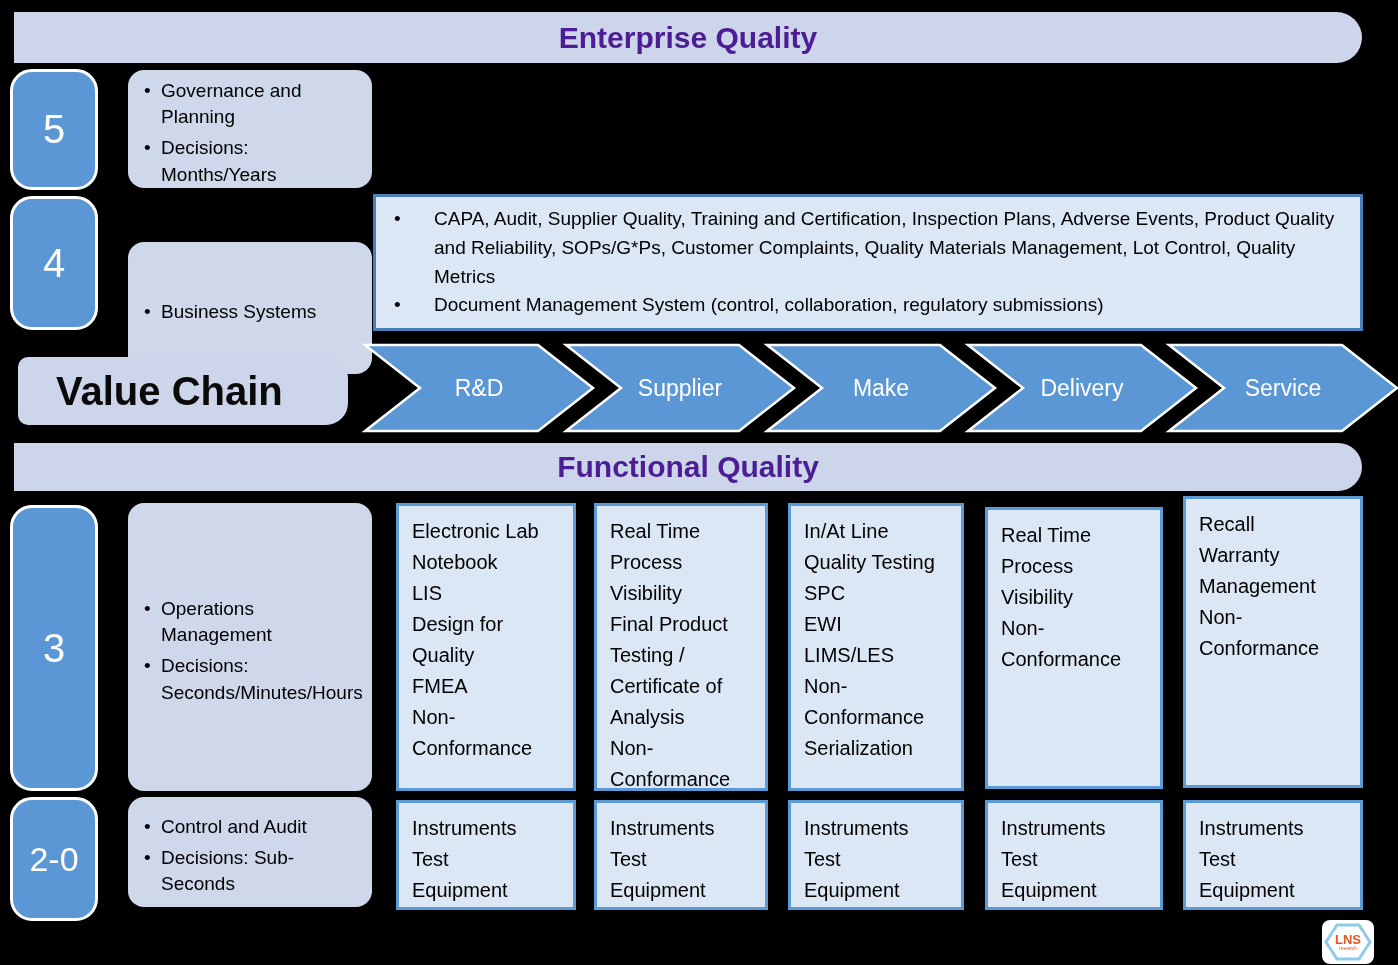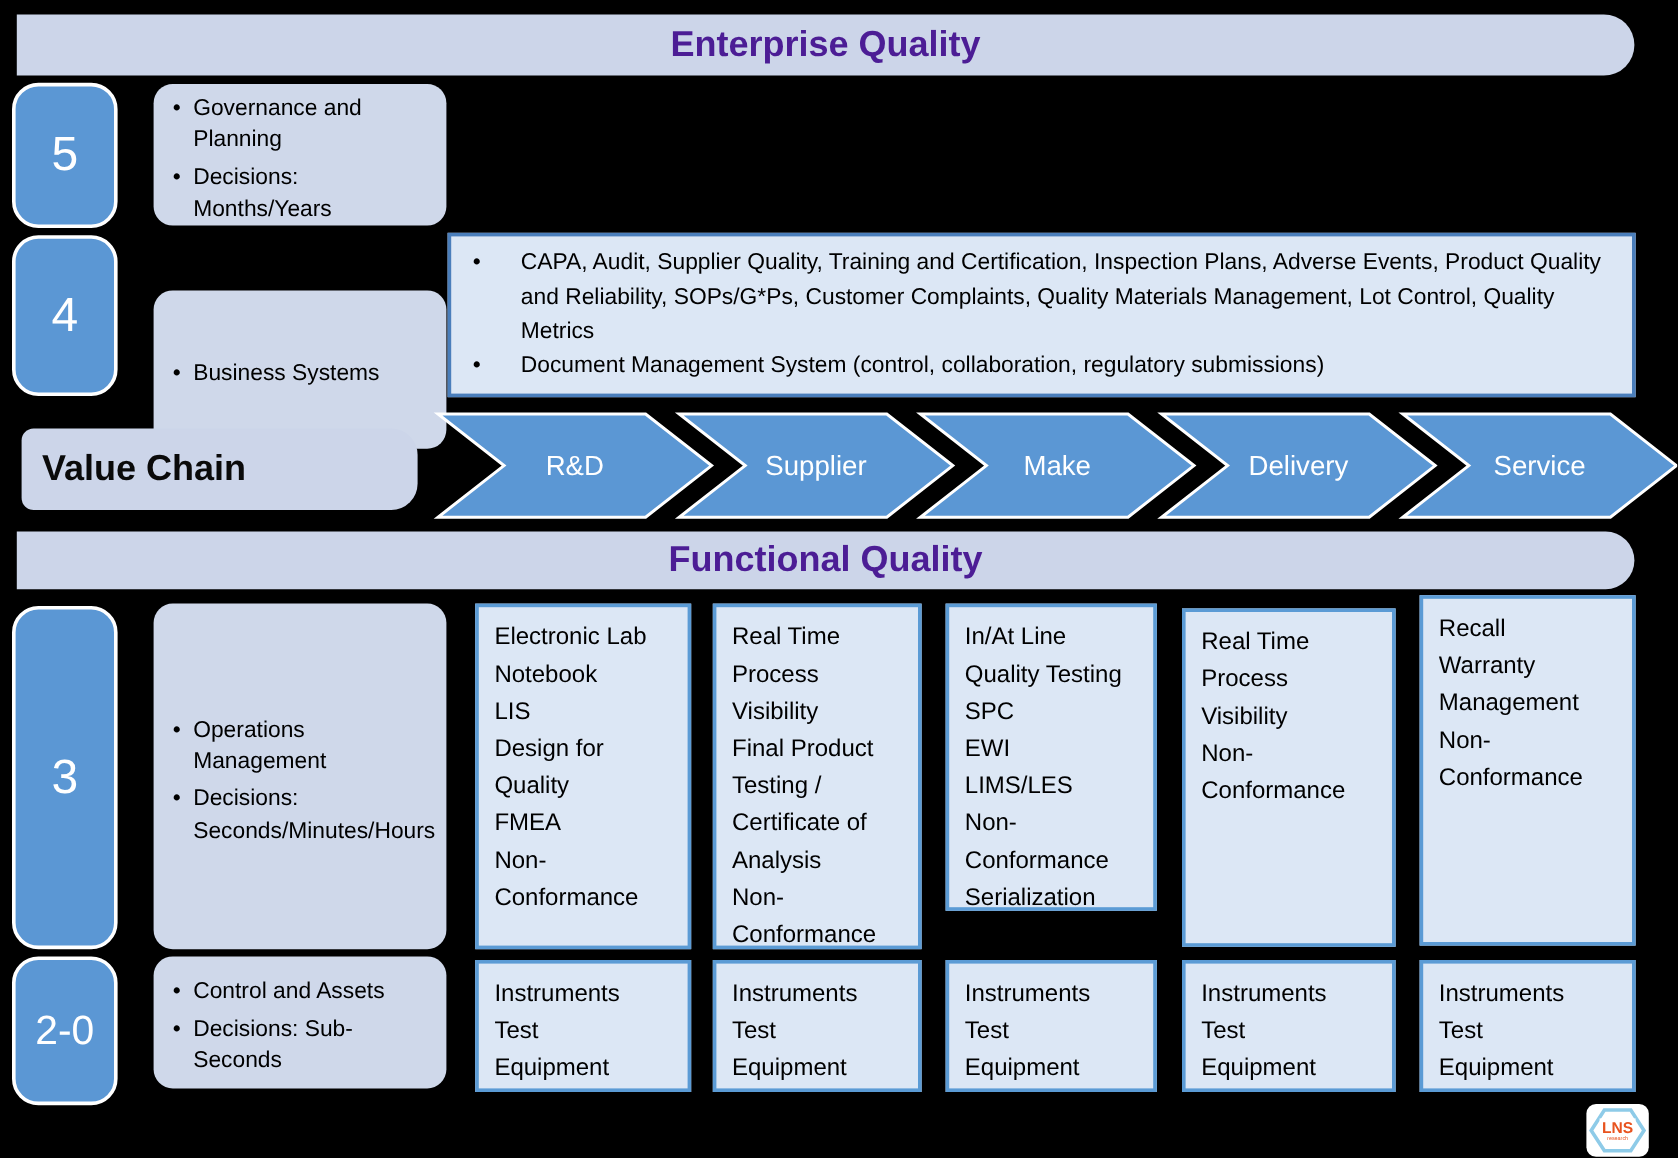--- a/index.html
+++ b/index.html
@@ -32,22 +32,22 @@
     position:absolute;left:373px;width:990px;background:#dce7f5;
     border:3px solid #4a7ebb;box-sizing:border-box;
     display:flex;flex-direction:column;justify-content:center;
     font-size:19px;line-height:1.52;padding:4px 10px 4px 0;
   }
   .ci{position:relative;padding-left:58px;}
   .ci::before{content:"\2022";position:absolute;left:18px;top:0;}
   .vc-label{
     position:absolute;left:18px;top:357px;width:330px;height:68px;
     background:#ccd5e9;border-radius:10px 22px 22px 10px;box-sizing:border-box;
-    display:flex;align-items:center;padding-left:17px;
-    font-size:30px;font-weight:600;color:#0a0a0a;
+    display:flex;align-items:center;padding-left:38px;
+    font-size:40px;font-weight:600;color:#0a0a0a;
   }
   .chevrons{position:absolute;left:360px;top:343px;width:1038px;height:90px;}
   .chevrons text{fill:#fff;font-size:23px;font-family:"Liberation Sans",sans-serif;}
   .col{
     position:absolute;background:#dce7f5;border:3px solid #5b9bd5;box-sizing:border-box;
     font-size:20px;line-height:1.55;padding:10px 10px 6px 13px;
     white-space:pre-line;overflow-wrap:break-word;
   }
   .logo{
     position:absolute;left:1322px;top:920px;width:52px;height:44px;
@@ -111,37 +111,37 @@
     <div class="bi">Decisions: Seconds/Minutes/Hours</div>
   </div>
   <div class="col" style="left:396px;top:503px;width:180px;height:288px;">Electronic Lab Notebook
 LIS
 Design for Quality
 FMEA
 Non-Conformance</div>
   <div class="col" style="left:594px;top:503px;width:174px;height:288px;">Real Time Process Visibility
 Final Product Testing / Certificate of Analysis
 Non-Conformance</div>
-  <div class="col" style="left:788px;top:503px;width:176px;height:256px;">In/At Line Quality Testing
+  <div class="col" style="left:788px;top:503px;width:176px;height:288px;">In/At Line Quality Testing
 SPC
 EWI
 LIMS/LES
 Non-Conformance
 Serialization</div>
   <div class="col" style="left:985px;top:507px;width:178px;height:282px;">Real Time Process Visibility
 Non-Conformance</div>
   <div class="col" style="left:1183px;top:496px;width:180px;height:292px;">Recall
 Warranty Management
 Non-Conformance</div>
 
   <div class="badge" style="top:797px;height:124px;font-size:34px;">
     <span>2-0</span>
   </div>
   <div class="bullet-box" style="top:797px;height:110px;">
-    <div class="bi">Control and Assets</div>
+    <div class="bi">Control and Audit</div>
     <div class="bi">Decisions: Sub-Seconds</div>
   </div>
   <div class="col" style="left:396px;top:800px;width:180px;height:110px;">Instruments
 Test
 Equipment</div>
   <div class="col" style="left:594px;top:800px;width:174px;height:110px;">Instruments
 Test
 Equipment</div>
   <div class="col" style="left:788px;top:800px;width:176px;height:110px;">Instruments
 Test

